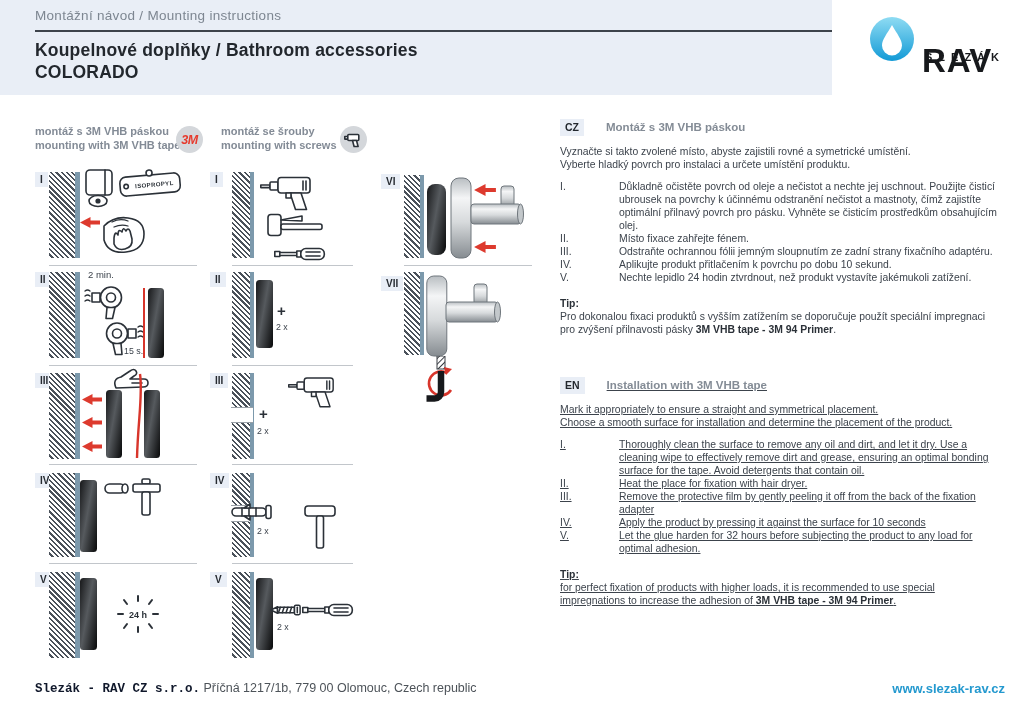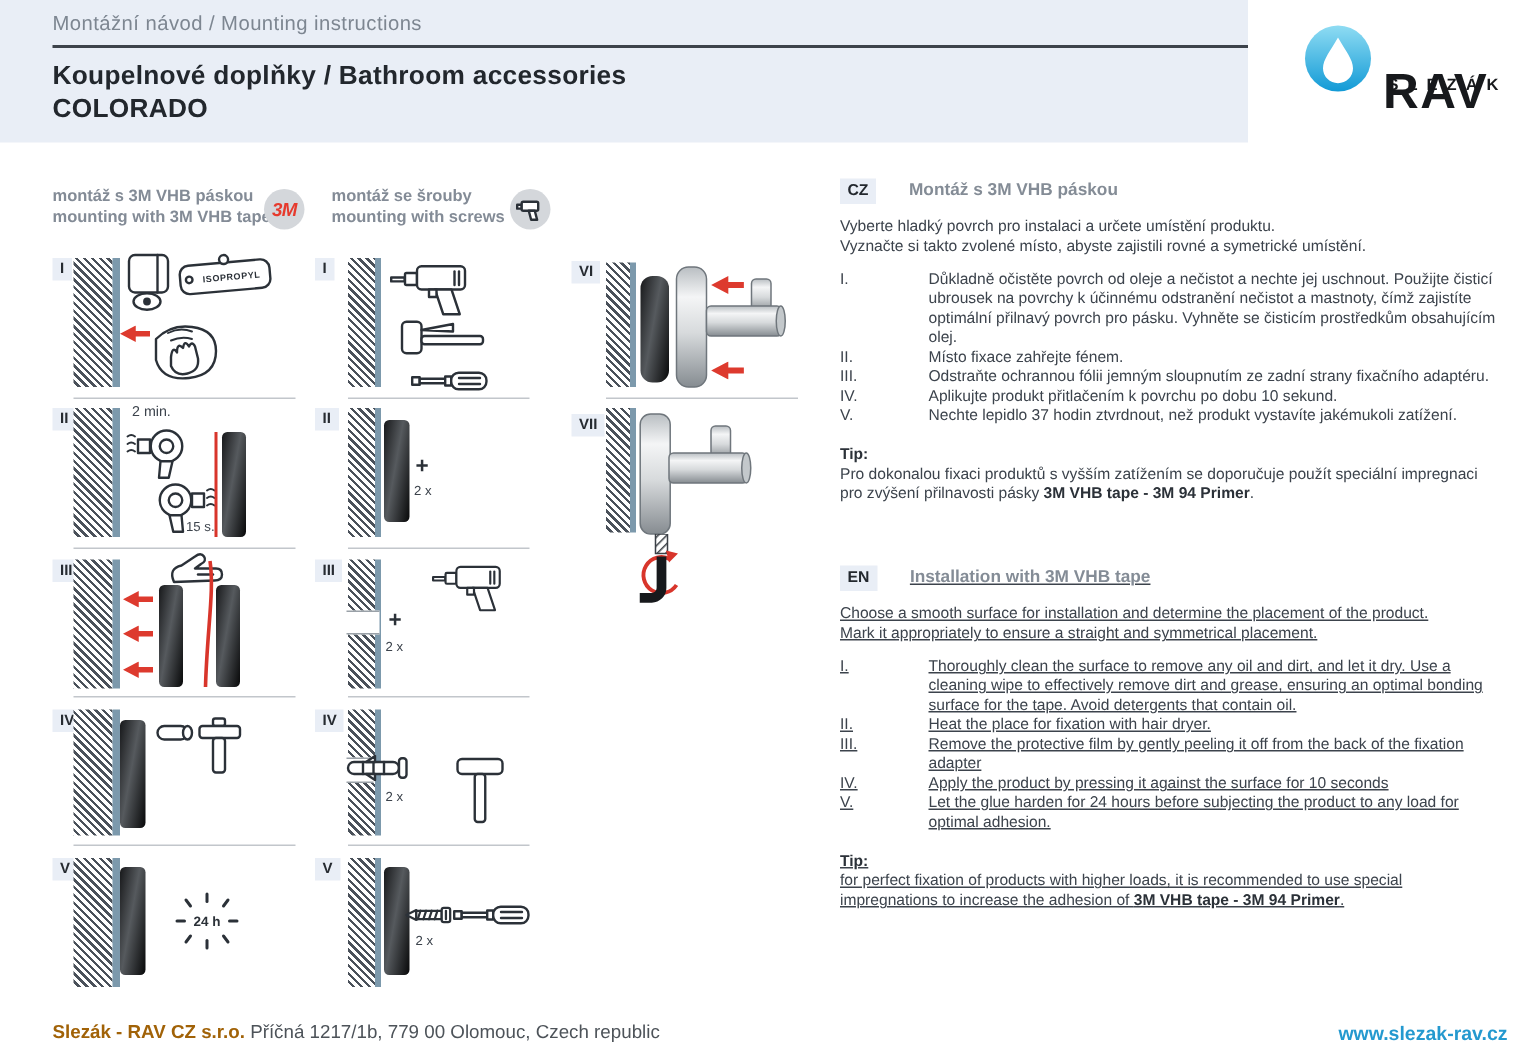--- a/index.html
+++ b/index.html
@@ -38,21 +38,21 @@
   .intro{margin-top:9px;}
   .ilist{margin-top:9px;}
   .irow{display:flex;}
   .inum{flex:0 0 26px;}
   .itext{flex:1;margin-left:33px;}
   .tip{margin-top:13px;}
   .tip-label{font-weight:bold;color:#2b3138;}
   .tip b{color:#2b3138;}
   
   .footer-left{left:35px;top:681px;font-size:12.5px;color:#4d5359;}
-  .footer-company{color:#a16207;font-weight:bold;}
+  .footer-company{color:#0f172a;font-weight:bold;font-family:Liberation Mono, monospace;}
   .website{right:15px;top:681px;font-size:13px;font-weight:bold;color:#2499cf;}
 </style>
 </head>
 <body>
 
 <div id="page">
 
   <div class="abs band"></div>
   <div class="abs doc-type">Montážní návod / Mounting instructions</div>
   <div class="abs hrule"></div>
@@ -404,79 +404,79 @@
     <path d="M29 34 a12 12 0 1 1 -4 -17" stroke="#d8352b" stroke-width="2.6" fill="none"></path>
     <path d="M22 11 l8 2 l-6 6 z" fill="#d8352b"></path>
     <path d="M19 15 v21 a6.5 6.5 0 0 1 -6.5 6.5 h-8" stroke="#17191c" stroke-width="6.5" fill="none"></path>
   </svg>
 
   <div class="abs rc" style="left:560px;top:119px;">
     <div>
       <span class="lang-badge">CZ</span><span class="sec-title">Montáž s 3M VHB páskou</span>
     </div>
     <div class="intro">
+      <div>Vyznačte si takto zvolené místo, abyste zajistili rovné a symetrické umístění.</div>
       <div>Vyberte hladký povrch pro instalaci a určete umístění produktu.</div>
-      <div>Vyznačte si takto zvolené místo, abyste zajistili rovné a symetrické umístění.</div>
     </div>
     <div class="ilist">
       <div class="irow">
           <span class="inum">I.</span>
           <span class="itext">Důkladně očistěte povrch od oleje a nečistot a nechte jej uschnout. Použijte čisticí ubrousek na povrchy k účinnému odstranění nečistot a mastnoty, čímž zajistíte optimální přilnavý povrch pro pásku. Vyhněte se čisticím prostředkům obsahujícím olej.</span>
         </div>
       <div class="irow">
           <span class="inum">II.</span>
           <span class="itext">Místo fixace zahřejte fénem.</span>
         </div>
       <div class="irow">
           <span class="inum">III.</span>
           <span class="itext">Odstraňte ochrannou fólii jemným sloupnutím ze zadní strany fixačního adaptéru.</span>
         </div>
       <div class="irow">
           <span class="inum">IV.</span>
           <span class="itext">Aplikujte produkt přitlačením k povrchu po dobu 10 sekund.</span>
         </div>
       <div class="irow">
           <span class="inum">V.</span>
-          <span class="itext">Nechte lepidlo 37 hodin ztvrdnout, než produkt vystavíte jakémukoli zatížení.</span>
+          <span class="itext">Nechte lepidlo 24 hodin ztvrdnout, než produkt vystavíte jakémukoli zatížení.</span>
         </div>
     </div>
     <div class="tip">
       <div class="tip-label">Tip:</div>
       <div><span>Pro dokonalou fixaci produktů s vyšším zatížením se doporučuje použít speciální impregnaci pro zvýšení přilnavosti pásky </span><b>3M VHB tape - 3M 94 Primer</b><span>.</span></div>
     </div>
   </div>
 
   <div class="abs rc" style="left:560px;top:377px;text-decoration:underline;">
     <div>
       <span class="lang-badge">EN</span><span class="sec-title">Installation with 3M VHB tape</span>
     </div>
     <div class="intro">
+      <div>Mark it appropriately to ensure a straight and symmetrical placement.</div>
       <div>Choose a smooth surface for installation and determine the placement of the product.</div>
-      <div>Mark it appropriately to ensure a straight and symmetrical placement.</div>
     </div>
     <div class="ilist">
       <div class="irow">
           <span class="inum">I.</span>
           <span class="itext">Thoroughly clean the surface to remove any oil and dirt, and let it dry. Use a cleaning wipe to effectively remove dirt and grease, ensuring an optimal bonding surface for the tape. Avoid detergents that contain oil.</span>
         </div>
       <div class="irow">
           <span class="inum">II.</span>
           <span class="itext">Heat the place for fixation with hair dryer.</span>
         </div>
       <div class="irow">
           <span class="inum">III.</span>
           <span class="itext">Remove the protective film by gently peeling it off from the back of the fixation adapter</span>
         </div>
       <div class="irow">
           <span class="inum">IV.</span>
           <span class="itext">Apply the product by pressing it against the surface for 10 seconds</span>
         </div>
       <div class="irow">
           <span class="inum">V.</span>
-          <span class="itext">Let the glue harden for 24 hours before subjecting the product to any load for optimal adhesion.</span>
+          <span class="itext">Let the glue harden for 32 hours before subjecting the product to any load for optimal adhesion.</span>
         </div>
     </div>
     <div class="tip">
       <div class="tip-label">Tip:</div>
       <div><span>for perfect fixation of products with higher loads, it is recommended to use special impregnations to increase the adhesion of </span><b>3M VHB tape - 3M 94 Primer</b><span>.</span></div>
     </div>
   </div>
 
   <div class="abs footer-left">
     <span class="footer-company">Slezák - RAV CZ s.r.o.</span>

